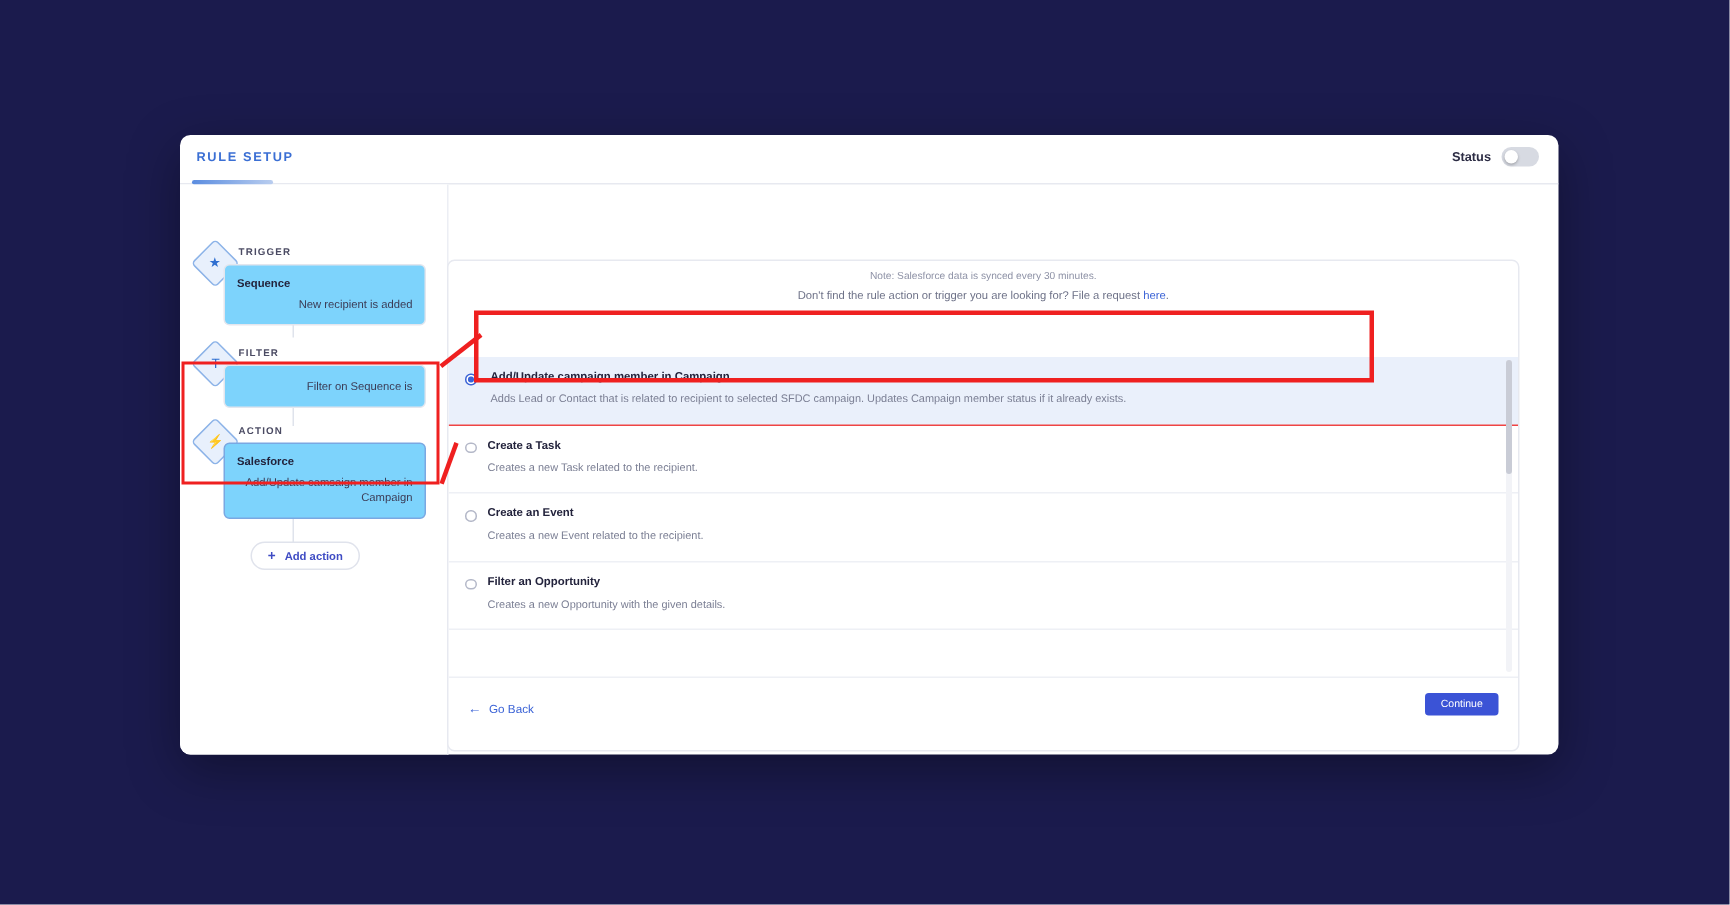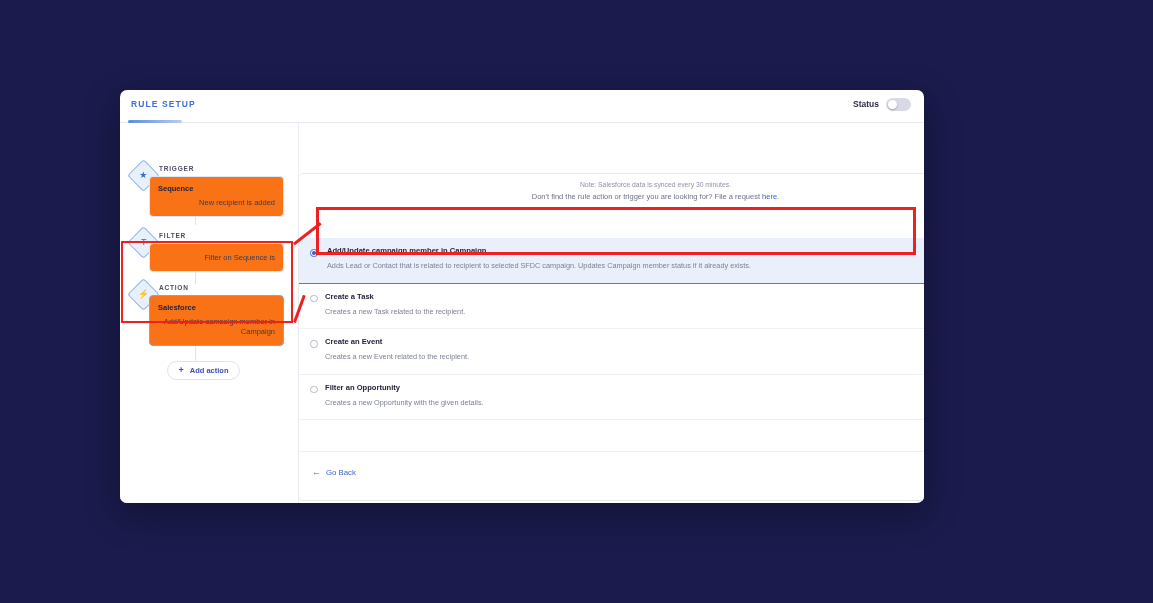--- a/index.html
+++ b/index.html
@@ -4,21 +4,21 @@
 <style>
   html,body{margin:0;padding:0;}
   body{
     width:1153px;height:603px;
     background:#1b1b4d;
     font-family:"Liberation Sans", sans-serif;
     overflow:hidden;
     position:relative;
   }
   .app-window{
-    position:absolute;left:120px;top:90px;width:804px;height:413px;
+    position:absolute;left:120px;top:90px;width:919px;height:413px;
     background:#ffffff;border-radius:7px;
     box-shadow:0 10px 34px rgba(0,0,0,.35);
     overflow:hidden;
   }
   
   .topbar{
     position:relative;height:32px;border-bottom:1px solid #e7e9f0;
   }
   .tab{
     position:absolute;left:11px;top:9px;
@@ -55,21 +55,21 @@
   }
   .node .diamond span{
     transform:rotate(-45deg);font-size:9px;color:#2f6fd0;line-height:1;
   }
   .node .kicker{
     position:absolute;left:27px;top:1px;
     font-size:6.5px;font-weight:700;letter-spacing:.8px;color:#4b4b63;
   }
   .node .card{
     position:absolute;left:17px;top:12px;width:117px;
-    border:1px solid #e3e6ee;border-radius:4px;background:#f97316;
+    border:1px solid #e3e6ee;border-radius:4px;background:#7dd3fc;
     padding:7px 8px 8px 8px;
   }
   .node .card.selected{border:1px solid #7aa8e2;}
   .card .c-title{font-size:7.5px;font-weight:700;color:#23233c;margin-bottom:5px;}
   .card .c-sub{font-size:7.5px;color:#3b3b55;line-height:1.35;text-align:right;}
   .connector{position:absolute;width:1px;background:#dfe3ec;}
   .add-action{
     position:absolute;left:47px;top:238px;
     width:71px;height:17px;border:1px solid #e0e3ec;border-radius:11px;
     background:#fff;display:flex;align-items:center;justify-content:center;gap:6px;

